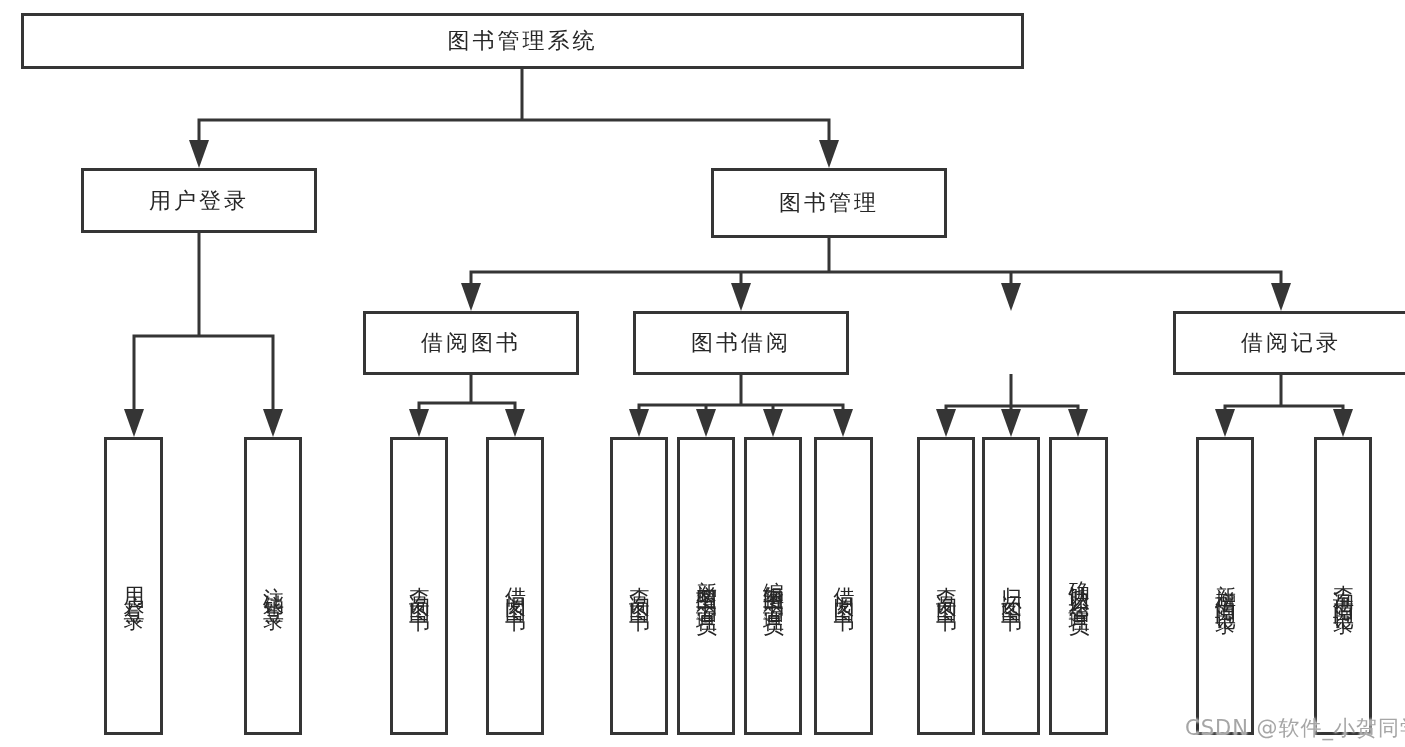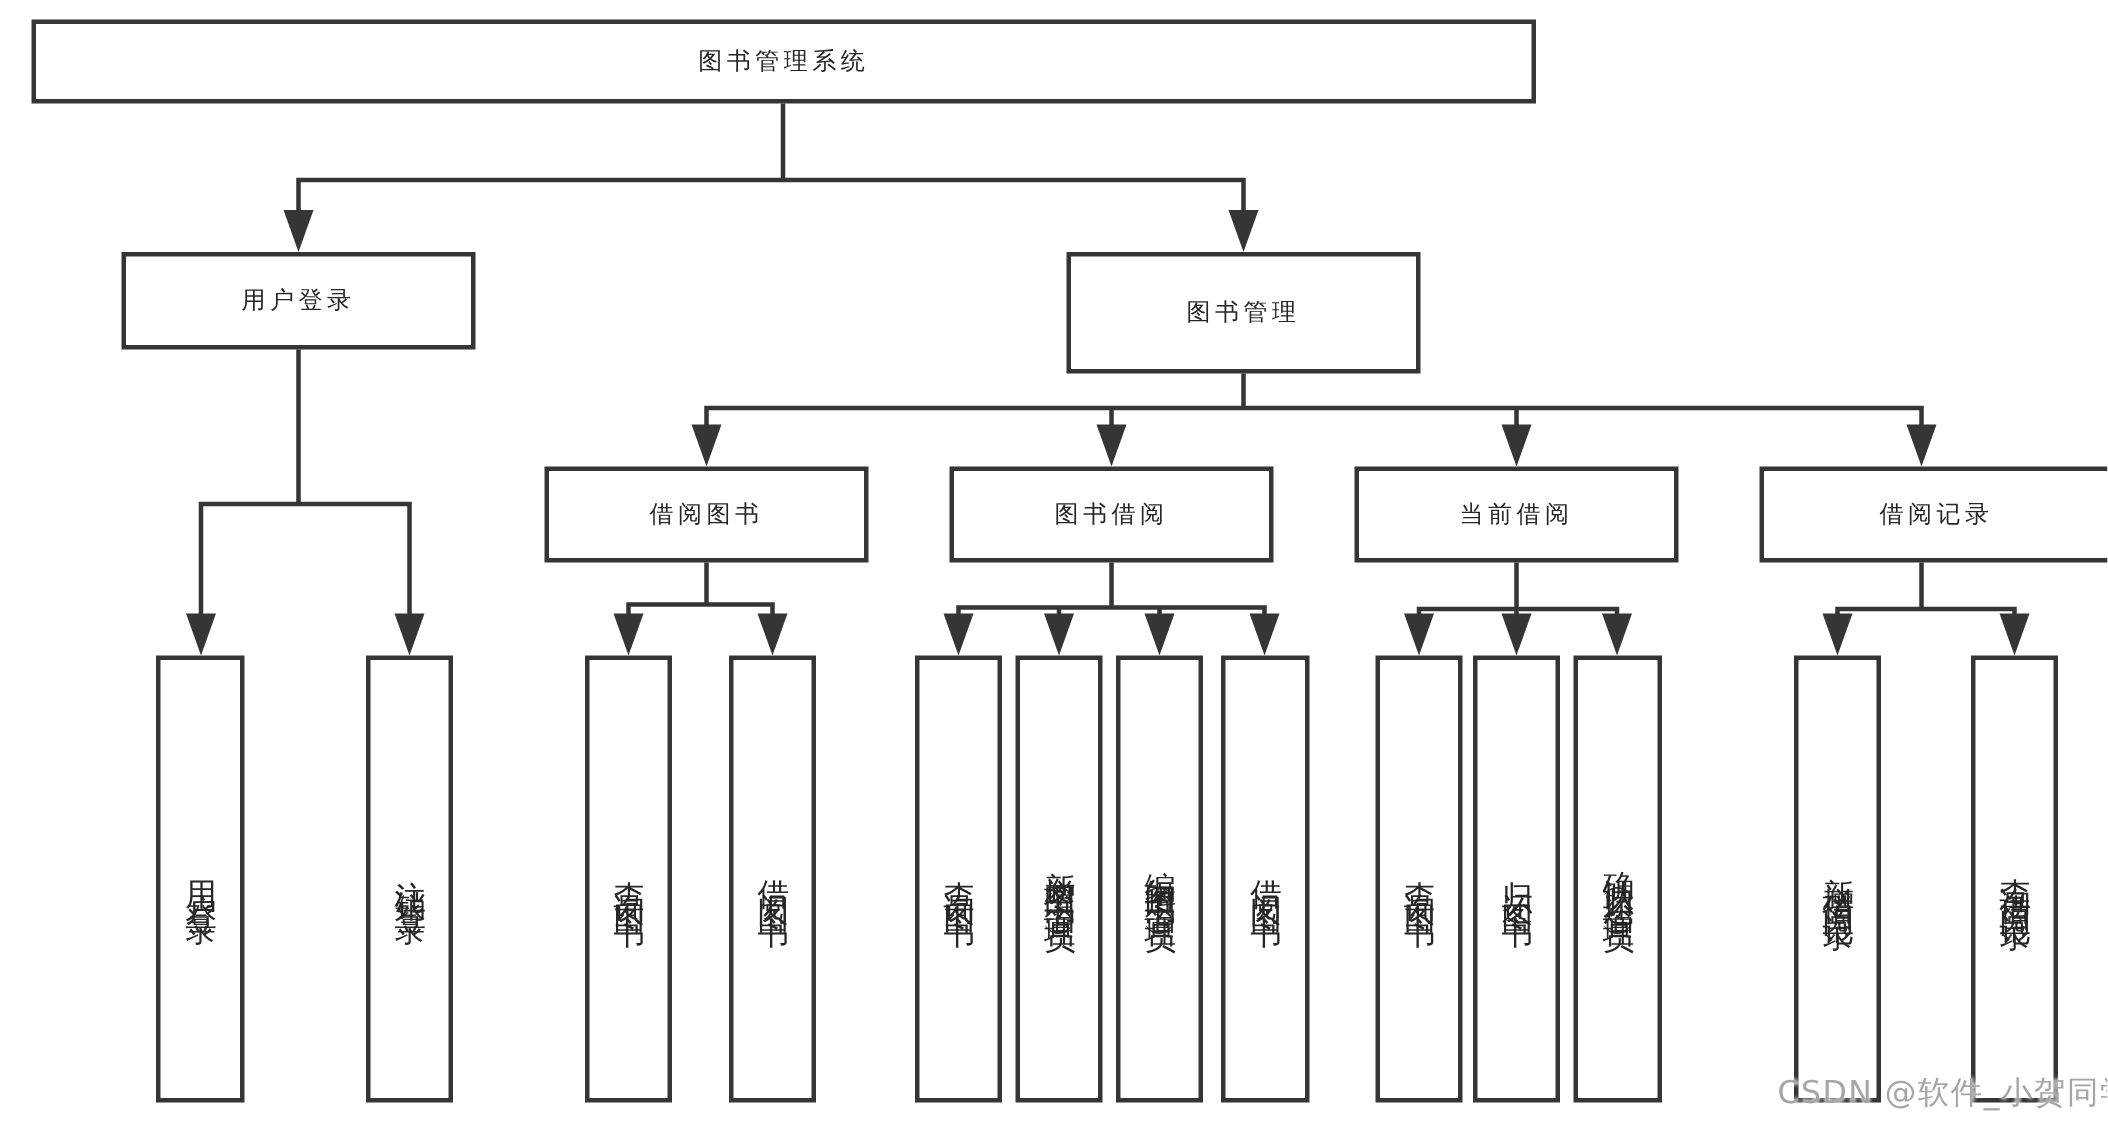--- a/index.html
+++ b/index.html
@@ -21,21 +21,21 @@
     position: absolute;
     box-sizing: border-box;
     border: 3px solid #353535;
     background: #ffffff;
     display: flex;
     align-items: center;
     justify-content: center;
     color: #262626;
   }
   .hnode span {
-    font-size: 16px;
+    font-size: 22px;
     letter-spacing: 3px;
     white-space: nowrap;
     color: #262626;
   }
   .vnode span {
     writing-mode: vertical-rl;
     text-orientation: mixed;
     font-size: 21px;
     letter-spacing: 8px;
     line-height: 1;
@@ -99,32 +99,29 @@
     </g>
   </svg>
 
   <div class="node hnode" style="left:21px; top:13px; width:1003px; height:56px;">
     <span>图书管理系统</span>
   </div>
 
   <div class="node hnode" style="left:81px; top:168px; width:236px; height:65px;">
     <span>用户登录</span>
   </div>
-  <div class="node hnode" style="left:711px; top:168px; width:236px; height:81px;">
+  <div class="node hnode" style="left:711px; top:168px; width:236px; height:70px;">
     <span>图书管理</span>
   </div>
 
   <div class="node hnode" style="left:363px; top:311px; width:216px; height:64px;">
     <span>借阅图书</span>
   </div>
   <div class="node hnode" style="left:633px; top:311px; width:216px; height:64px;">
     <span>图书借阅</span>
-  </div>
-  <div class="node hnode" style="left:903px; top:311px; width:216px; height:64px;">
-    <span>当前借阅</span>
   </div>
   <div class="node hnode" style="left:1173px; top:311px; width:236px; height:64px;">
     <span>借阅记录</span>
   </div>
 
   <div class="node vnode" style="left:104px; top:437px; width:59px; height:298px;">
     <span>用户登录</span>
   </div>
   <div class="node vnode" style="left:244px; top:437px; width:58px; height:298px;">
     <span>注销登录</span>

